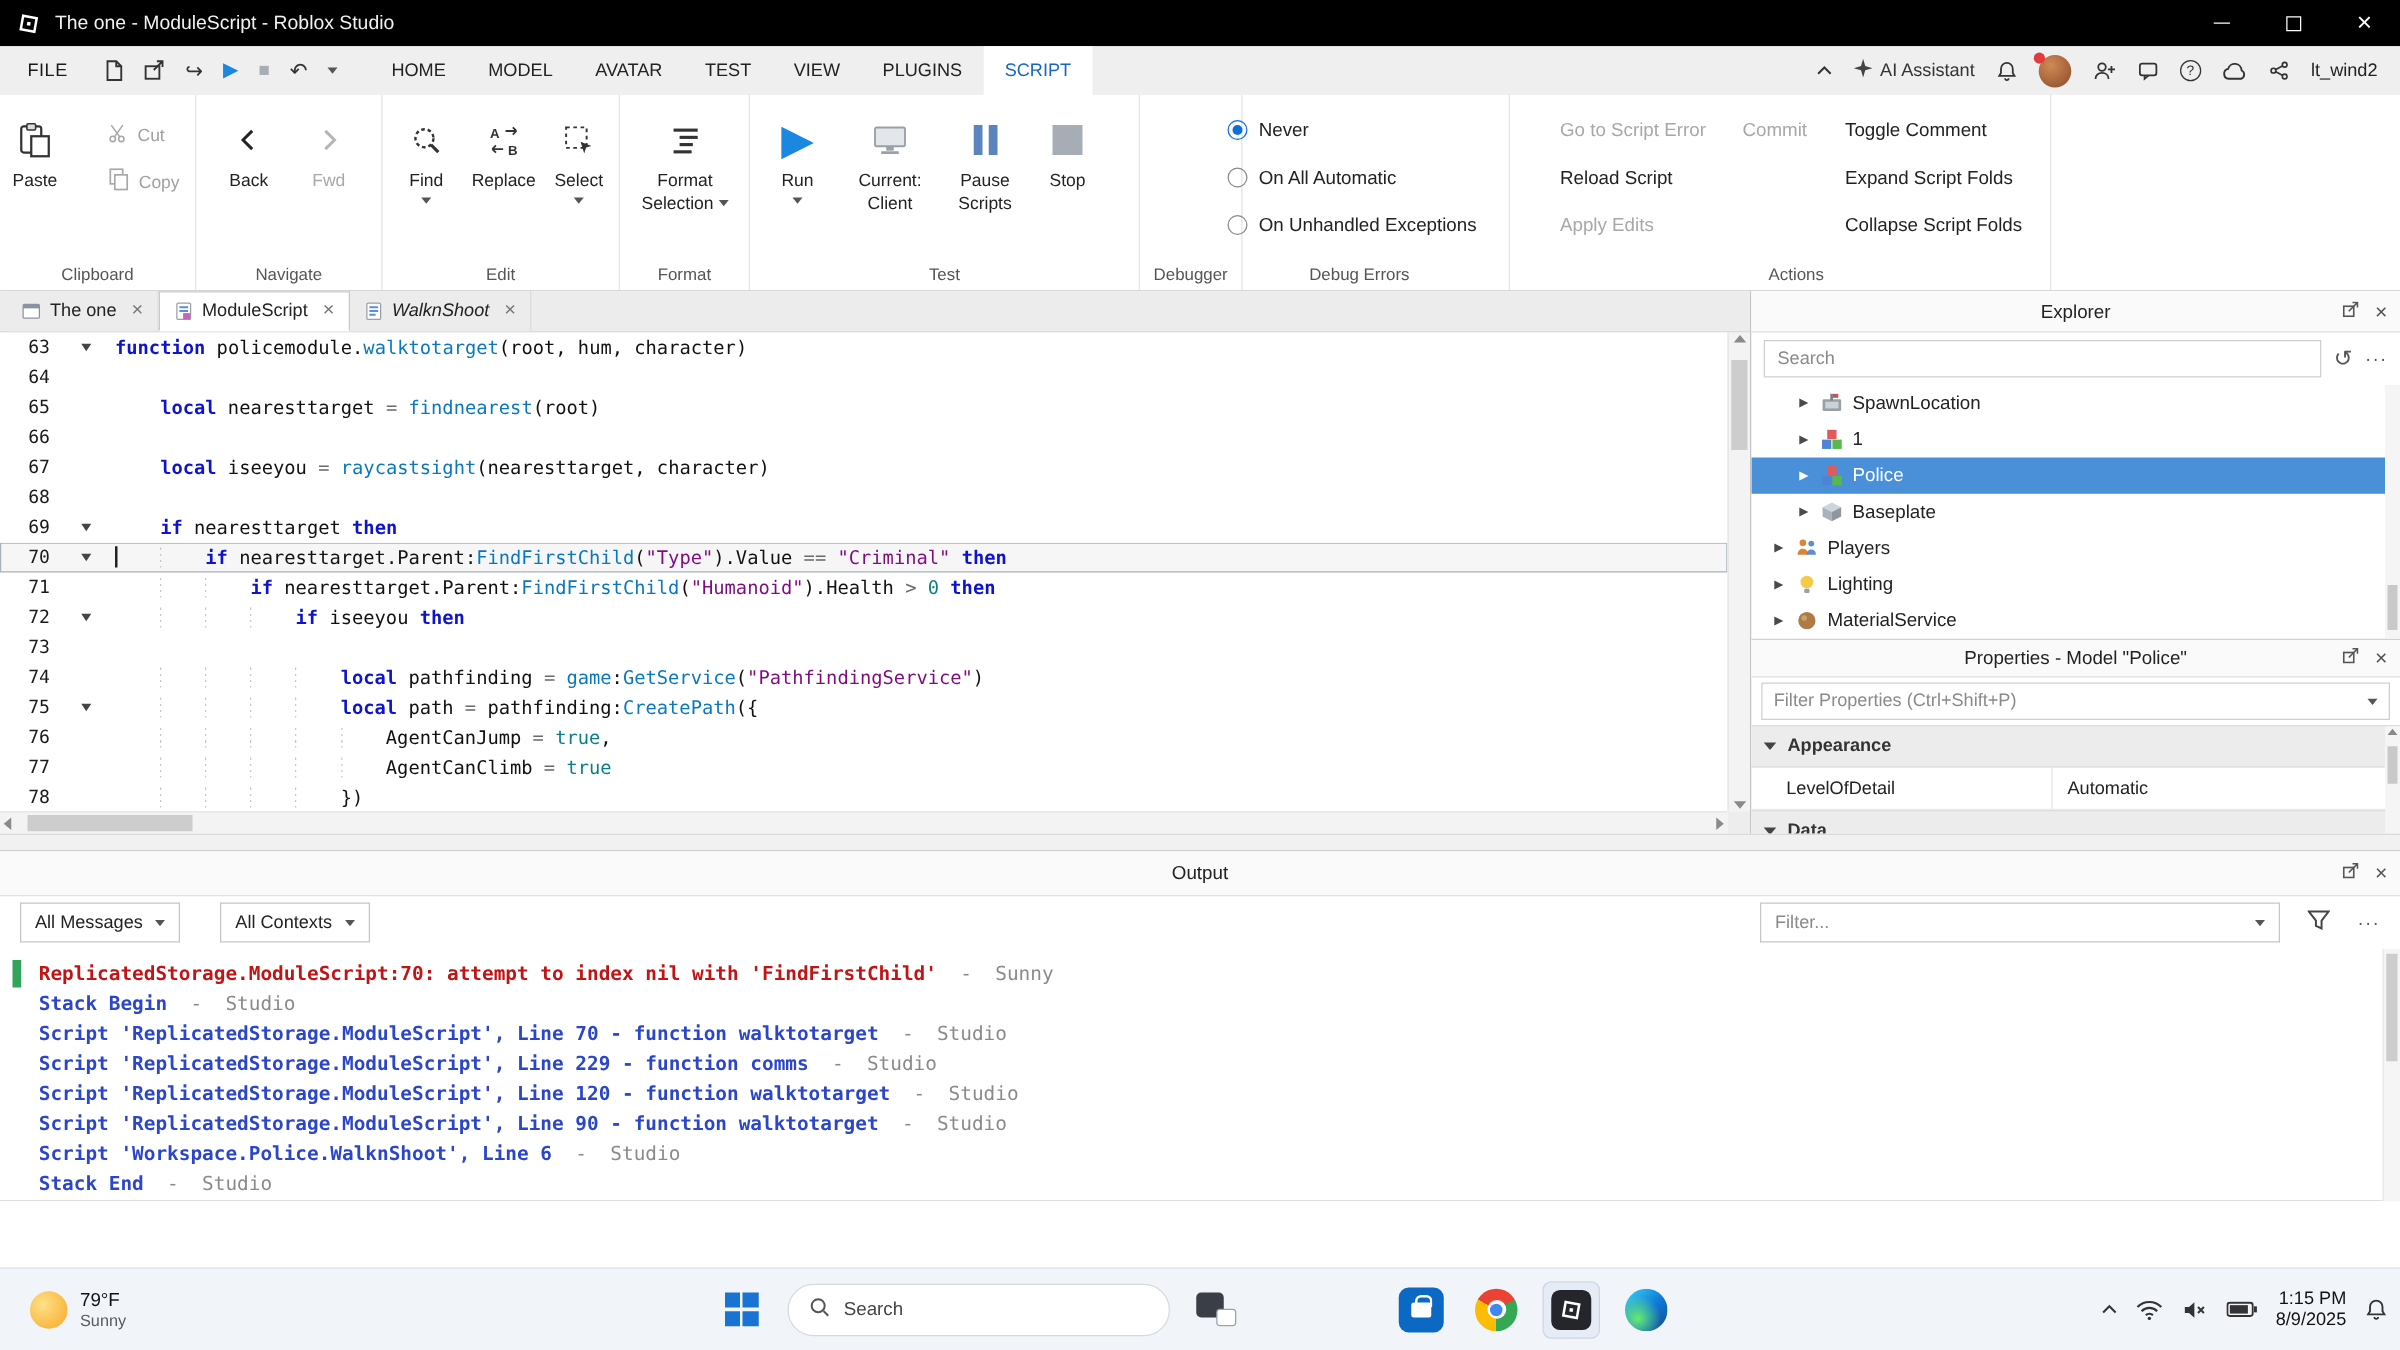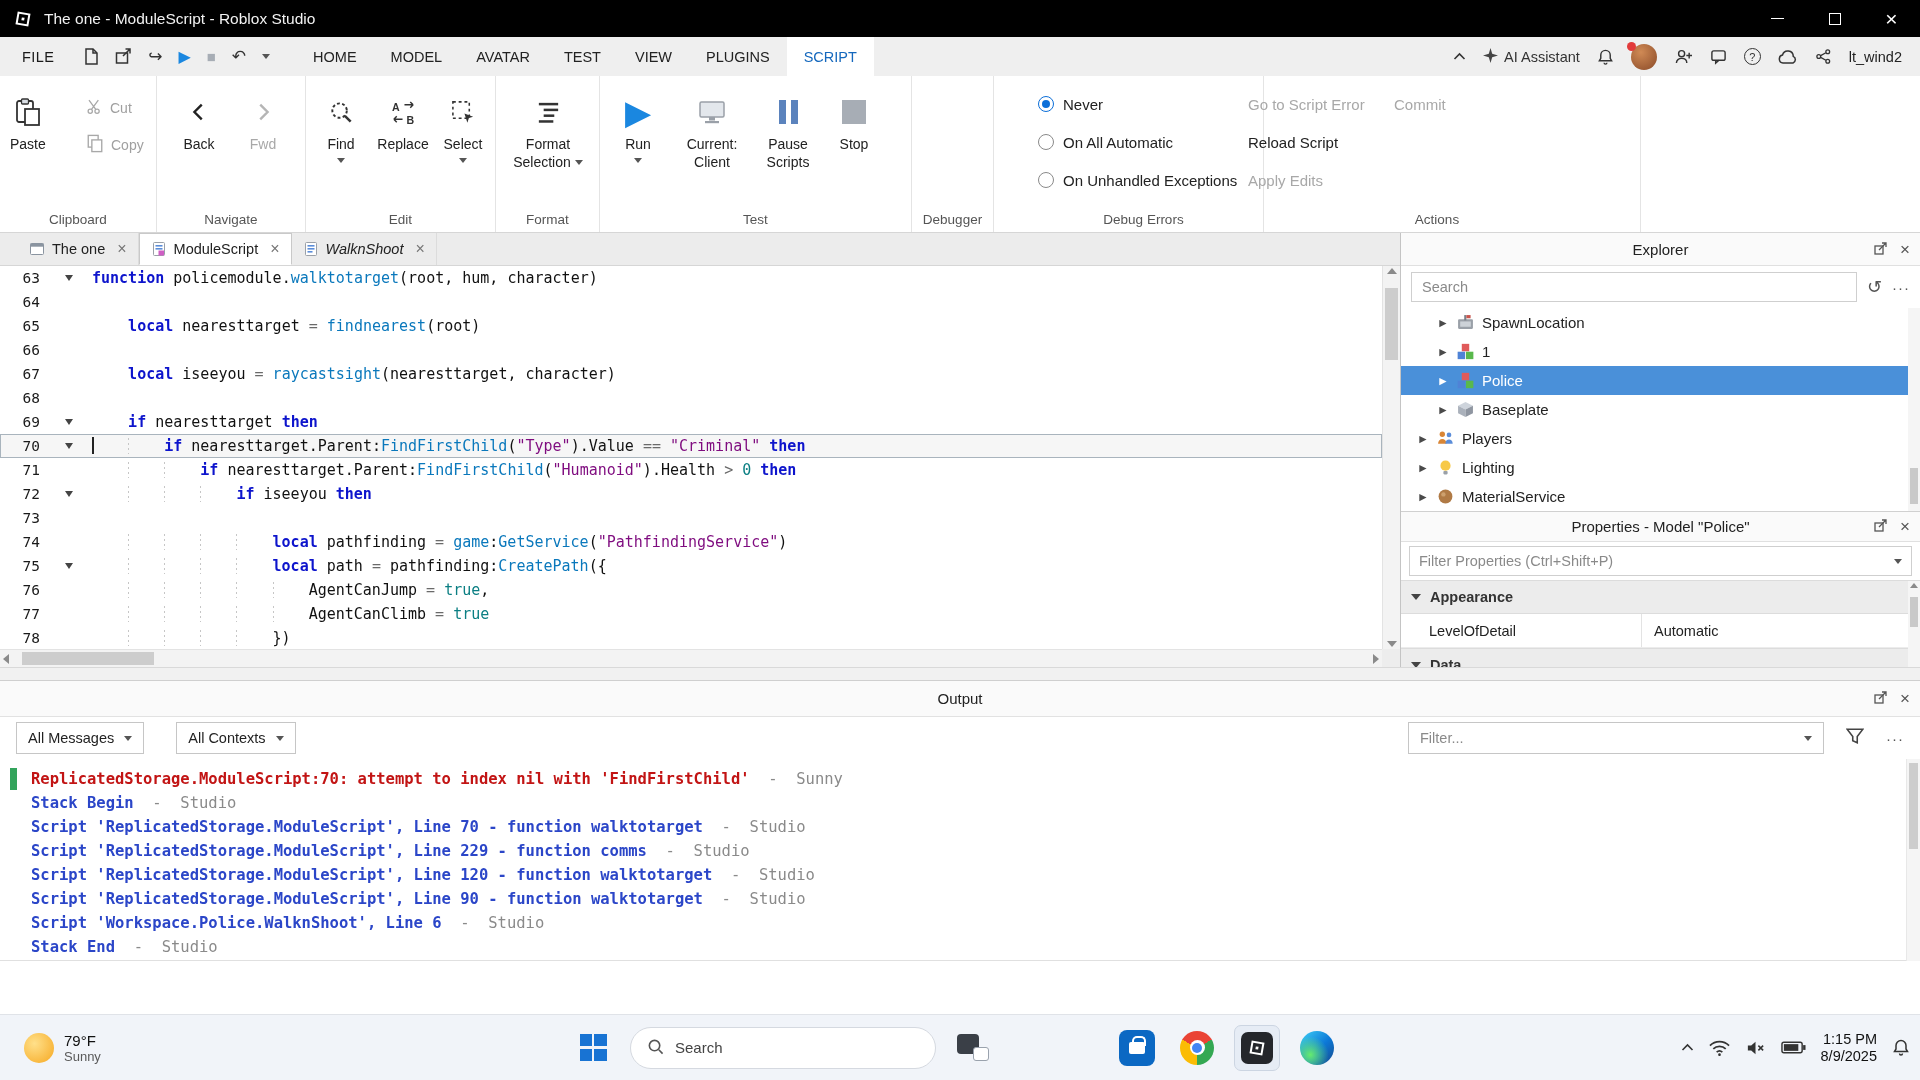--- a/index.html
+++ b/index.html
@@ -50,21 +50,21 @@
 .radio-row{display:flex;align-items:center;height:24px;gap:9px;font-size:15px;color:#222;margin-bottom:14px}
 .radio{width:16px;height:16px;border-radius:50%;border:1.5px solid #8a8a8a;display:flex;align-items:center;justify-content:center;flex:none}
 .radio.on{border-color:#0d6fd8}
 .radio.on::after{content:"";width:8px;height:8px;border-radius:50%;background:#0d6fd8}
 .act{display:flex;align-items:center;height:24px;font-size:15px;color:#222;margin-bottom:14px;white-space:nowrap}
 .act.dis{color:#a8a8a8}
 
 
 .main{position:absolute;top:233px;left:0;right:0;height:434px;background:#fff}
 .editor{position:absolute;left:0;top:0;width:1400px;height:434px}
-.doc-tabs{height:33px;background:#ececec;border-bottom:1px solid #d6d6d6;display:flex;align-items:stretch;padding-left:18px}
+.doc-tabs{height:33px;background:#ececec;border-bottom:1px solid #d6d6d6;display:flex;align-items:stretch;padding-left:6px}
 .dtab{display:flex;align-items:center;gap:7px;padding:0 11px;font-size:14.5px;color:#222;border-right:1px solid #dcdcdc;background:#ececec}
 .dtab.active{background:#fff;border:1px solid #c9c9c9;border-bottom:1px solid #fff}
 .dtlabel.it{font-style:italic}
 .dtclose{color:#777;font-size:16px;margin-left:5px;line-height:1}
 .dticon svg{display:block}
 
 .codewrap{position:absolute;top:33px;bottom:18px;left:0;right:18px;overflow:hidden;font-family:"DejaVu Sans Mono","Liberation Mono",monospace;font-size:15px;background:#fff}
 .crow{display:flex;height:24px;align-items:center}
 .crow.cur{background:#f6f6f6;box-shadow:inset 0 0 0 1px #a9b4bd}
 .ln{width:52px;text-align:right;padding-right:12px;color:#1a1a1a;flex:none;font-size:14.5px}
@@ -414,21 +414,21 @@
           </div>
         <div class="rlb">Stop</div>
       </div>
       <div class="rsec-label">Test</div>
     </div>
 
     <div class="rsec" style="left:912px;width:82px">
       <div class="rsec-label">Debugger</div>
     </div>
 
-    <div class="rsec" style="left:1024px;width:240px">
+    <div class="rsec" style="left:968px;width:240px">
       <div id="radio-list" style="position:absolute;left:14px;top:16px">
           <div class="radio-row">
             <span class="radio on"></span>
             <span>Never</span>
           </div>
           <div class="radio-row">
             <span class="radio"></span>
             <span>On All Automatic</span>
           </div>
           <div class="radio-row">
@@ -439,20 +439,25 @@
       <div class="rsec-label">Debug Errors</div>
     </div>
 
     <div class="rsec" style="left:1234px;width:407px">
       <div id="actions-col1" style="position:absolute;left:14px;top:16px">
           <div class="act dis">Go to Script Error</div>
           <div class="act">Reload Script</div>
           <div class="act dis">Apply Edits</div>
         </div>
       <div class="act dis" style="position:absolute;left:160px;top:16px">Commit</div>
+      <div id="actions-col2" style="position:absolute;left:242px;top:16px">
+          <div class="act">Toggle Comment</div>
+          <div class="act">Expand Script Folds</div>
+          <div class="act">Collapse Script Folds</div>
+        </div>
       <div class="rsec-label">Actions</div>
     </div>
   </div>
 
   <div class="main">
 
     <div class="editor">
       <div class="doc-tabs" id="doc-tabs">
           <div class="dtab">
             <span class="dticon">

